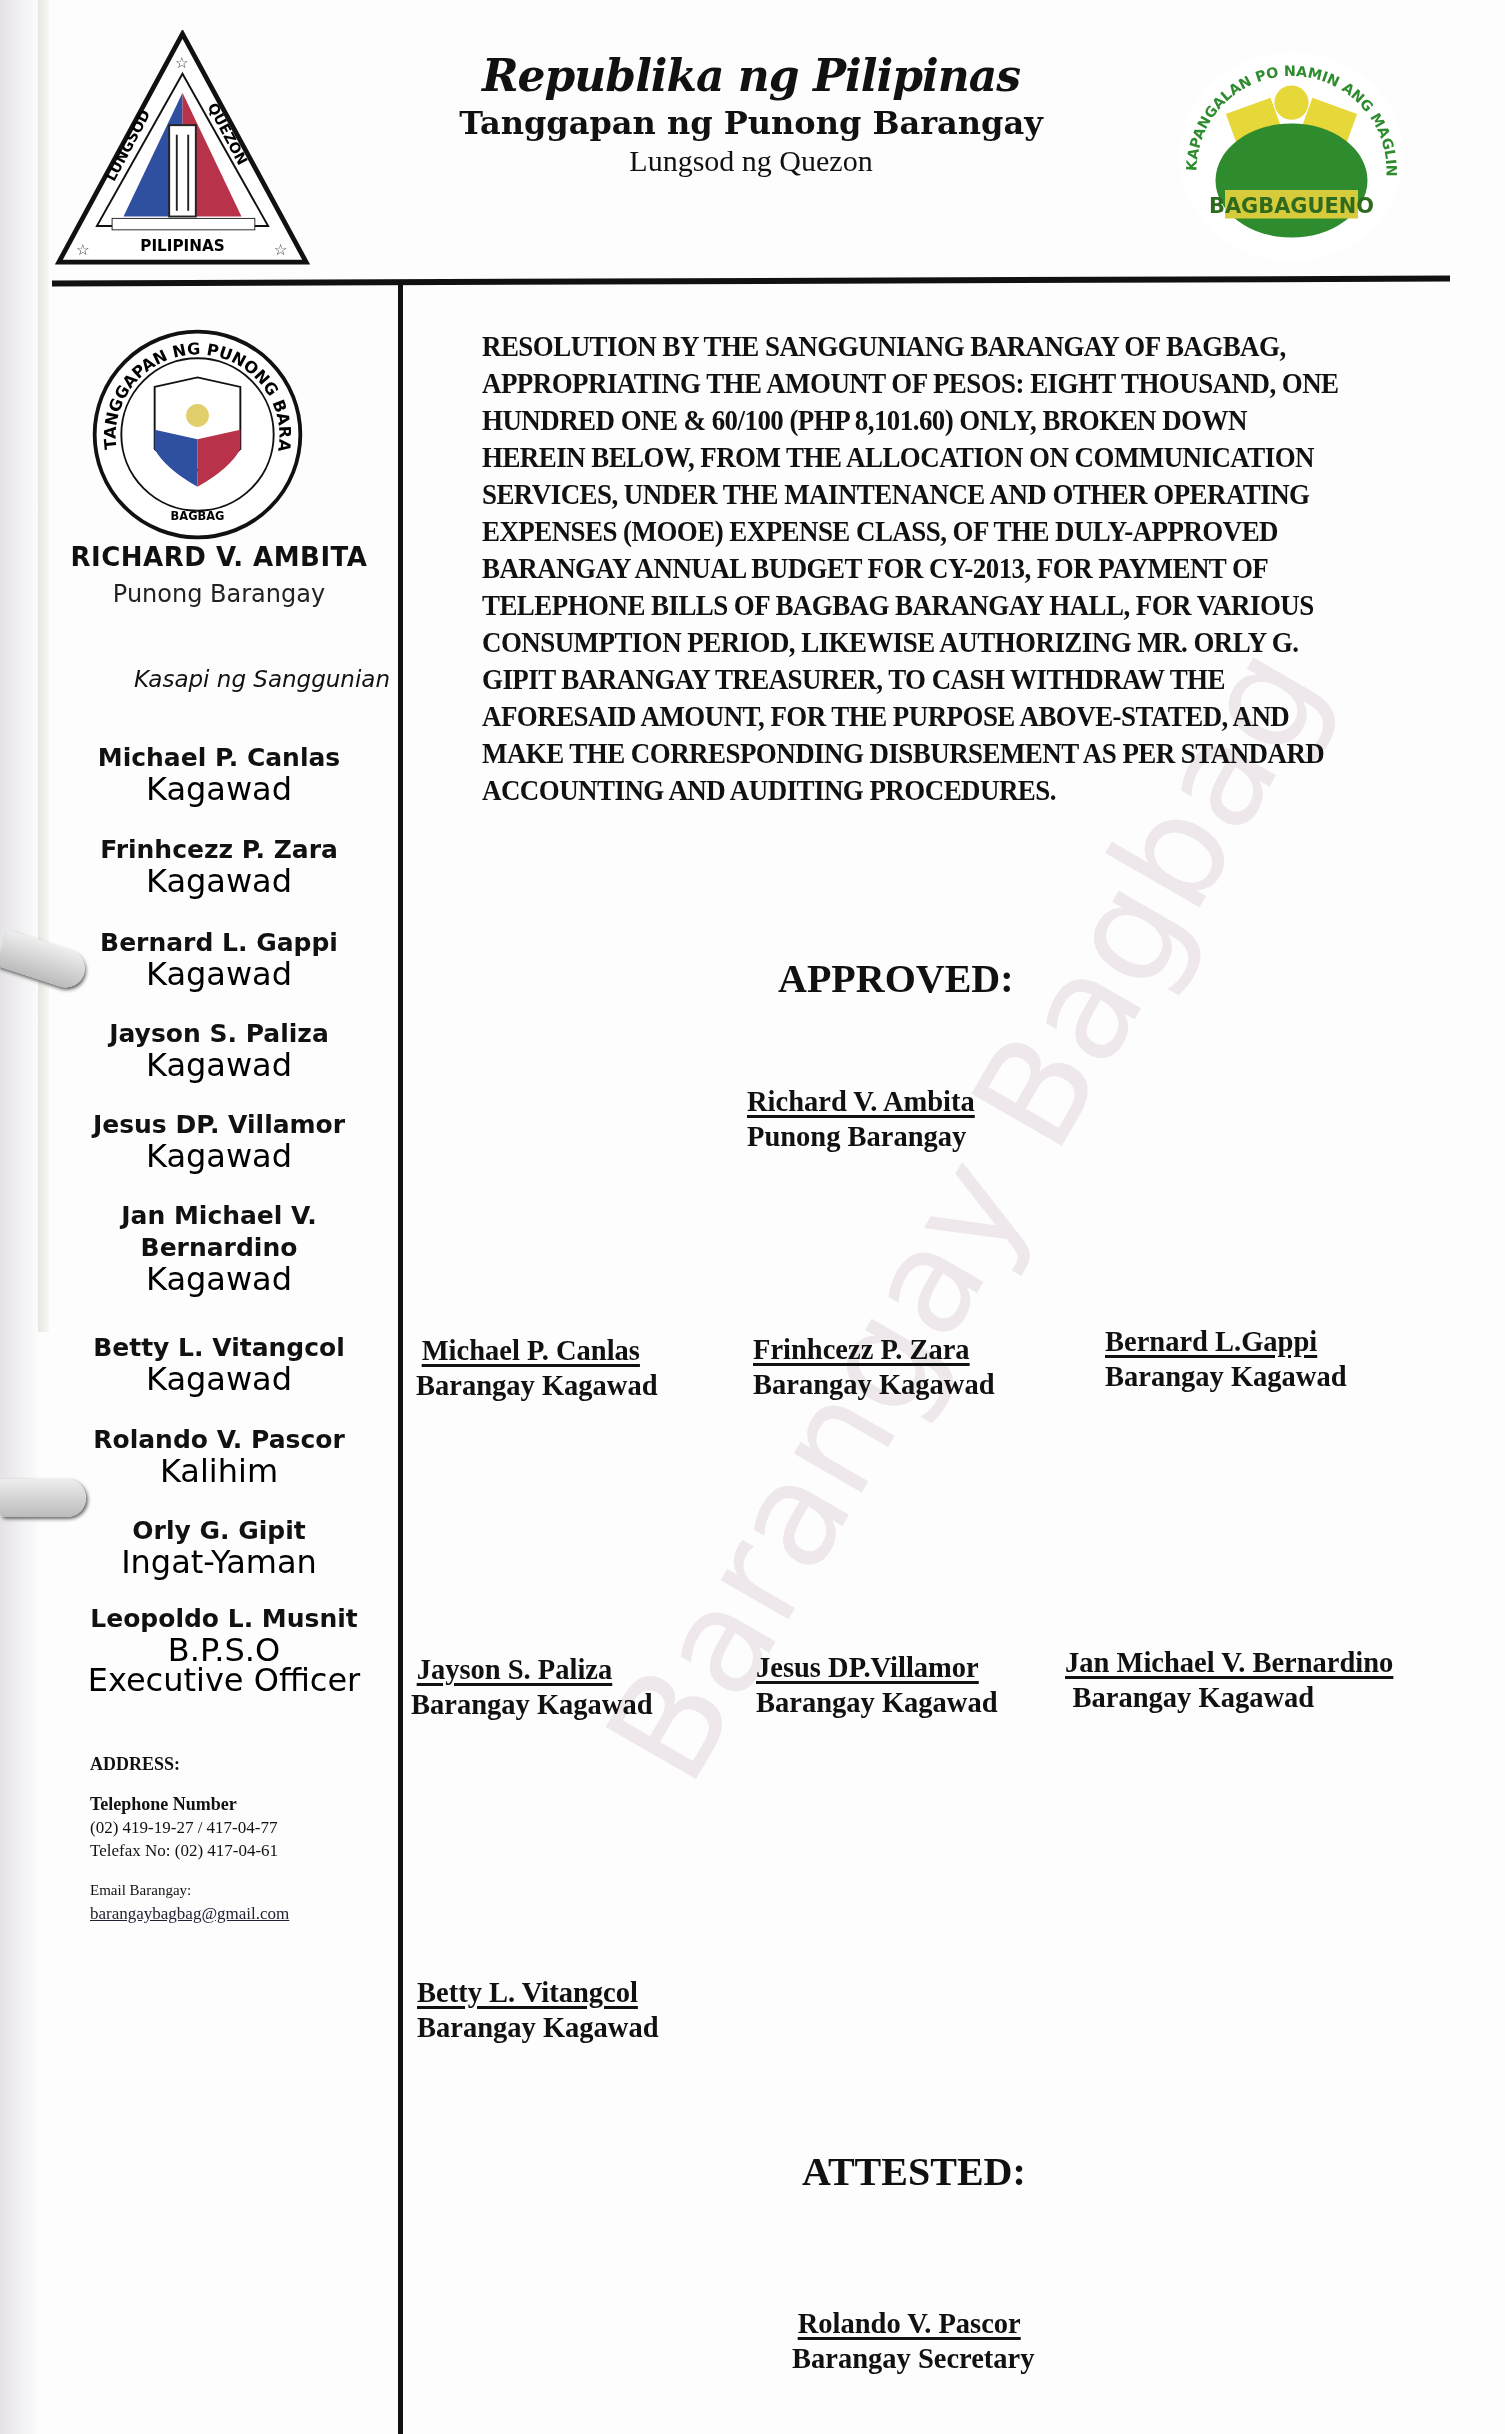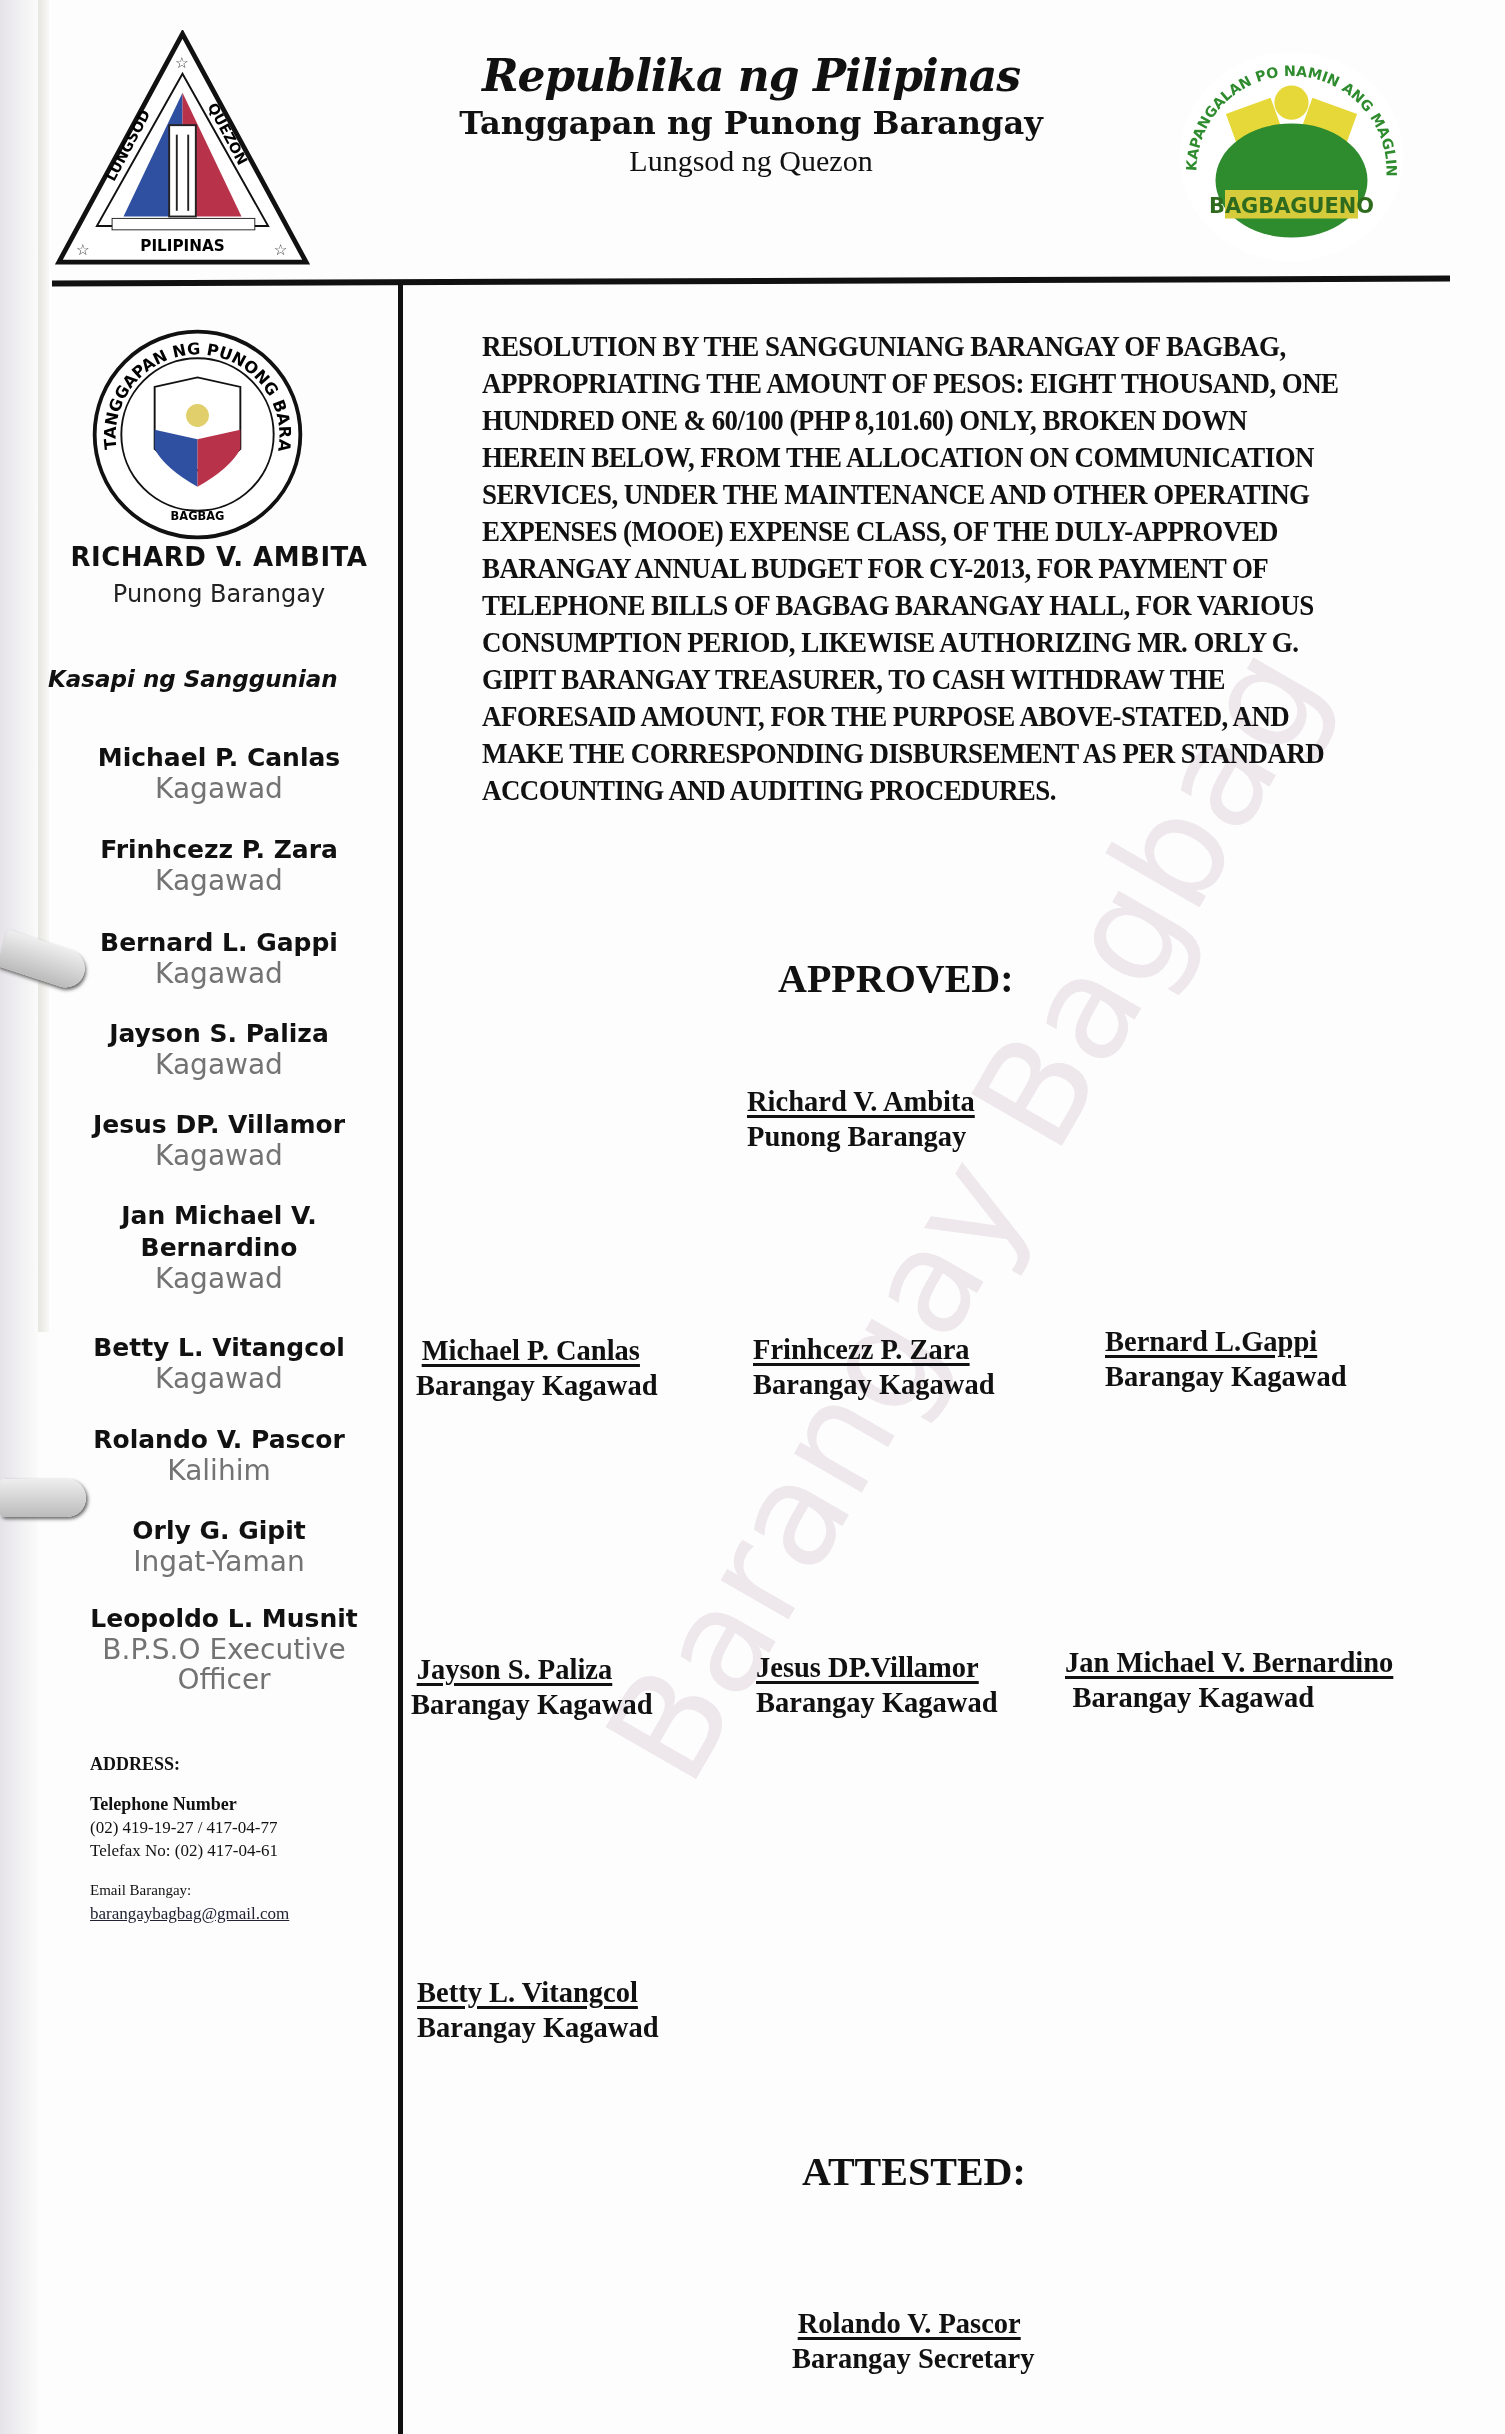--- a/index.html
+++ b/index.html
@@ -28,24 +28,24 @@
   .hdr-office { font-family:"DejaVu Serif", serif; font-weight:bold; font-size:32px; line-height:42px; }
   .hdr-line { font-family:"Liberation Serif", serif; font-size:30px; line-height:34px; }
   .header-rule { position:absolute; left:52px; top:278px; width:1398px; height:5.7px; background:#111; transform:rotate(-0.2deg); }
   .v-divider { position:absolute; left:398px; top:285px; width:4.8px; height:2150px; background:#111; }
 
   
   .sidebar { position:absolute; left:48px; top:314px; width:342px; font-family:"DejaVu Sans", sans-serif; }
   .seal { position:absolute; left:40px; top:11.4px; width:219px; height:219px; }
   .side-head-name { position:absolute; top:228px; left:0; width:342px; text-align:center; font-weight:bold; font-size:26px; letter-spacing:0.5px; }
   .side-head-title { position:absolute; top:266px; left:0; width:342px; text-align:center; font-size:24px; color:#222; }
-  .side-kasapi { position:absolute; top:352px; left:0; width:342px; text-align:left; font-size:23px; font-weight:bold; font-style:italic; }
+  .side-kasapi { position:absolute; top:352px; left:0; width:342px; text-align:right; font-size:23px; font-weight:normal; font-style:italic; }
   .member { position:absolute; left:9.5px; width:323px; text-align:center; }
   .member .mname { font-weight:bold; font-size:25px; line-height:32px; }
-  .member .mrole { font-size:28px; line-height:30px; color:#737373; }
+  .member .mrole { font-size:32px; line-height:30px; color:#000000; }
   .contact { position:absolute; left:43px; top:1427px; width:314px; font-size:17px; line-height:23px; color:#111; }
   .contact .lbl { font-weight:bold; font-size:18px; }
   .contact .email { text-decoration:underline; color:#223; }
   .contact .block { margin-bottom:17px; }
 
   
   .resolution {
     position:absolute; left:482px; top:328px; width:927px;
     font-family:"Liberation Serif", serif; font-weight:bold; font-size:29px; line-height:37px;
     letter-spacing:-0.6px; transform:scaleX(0.93); transform-origin:left top;

